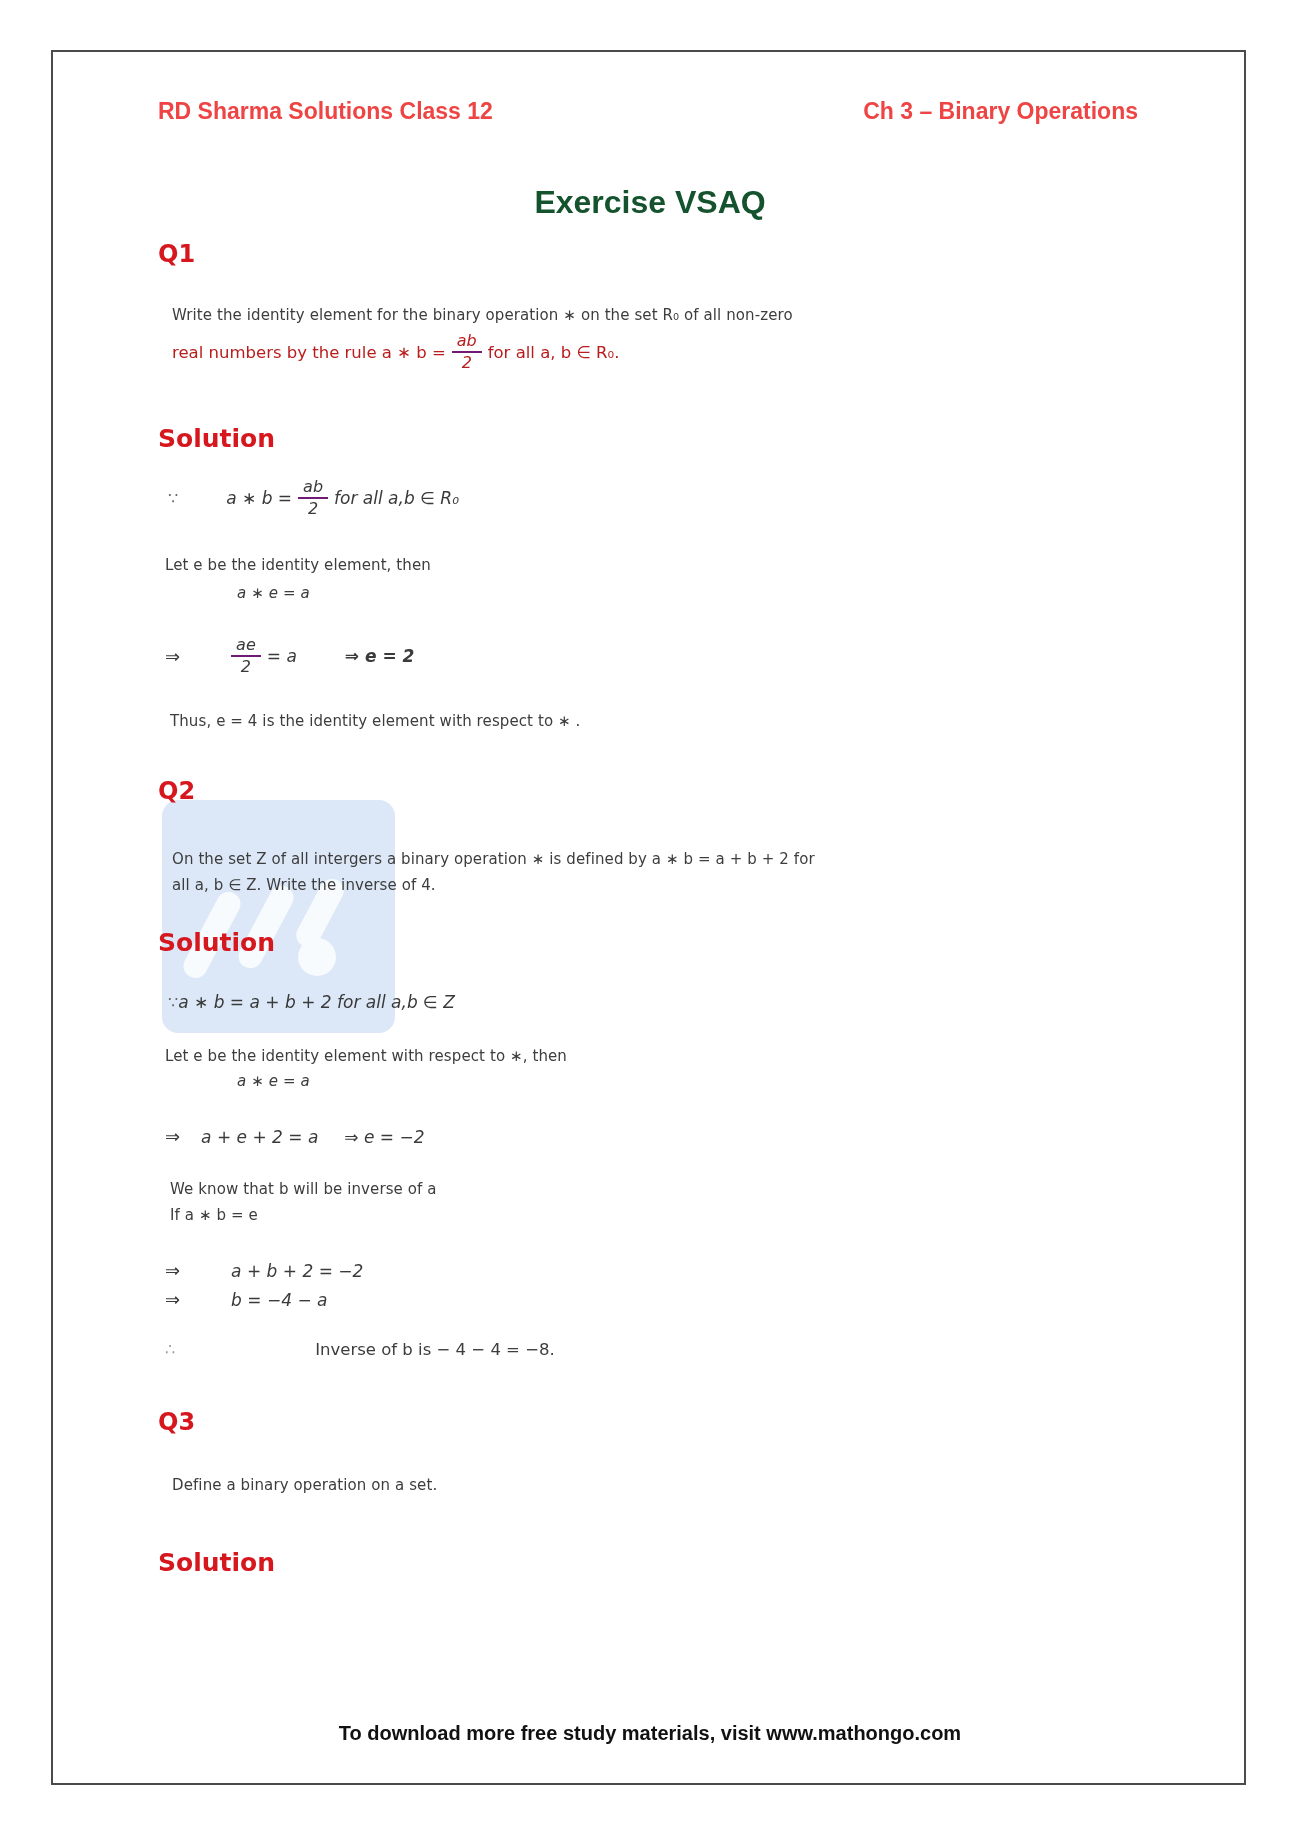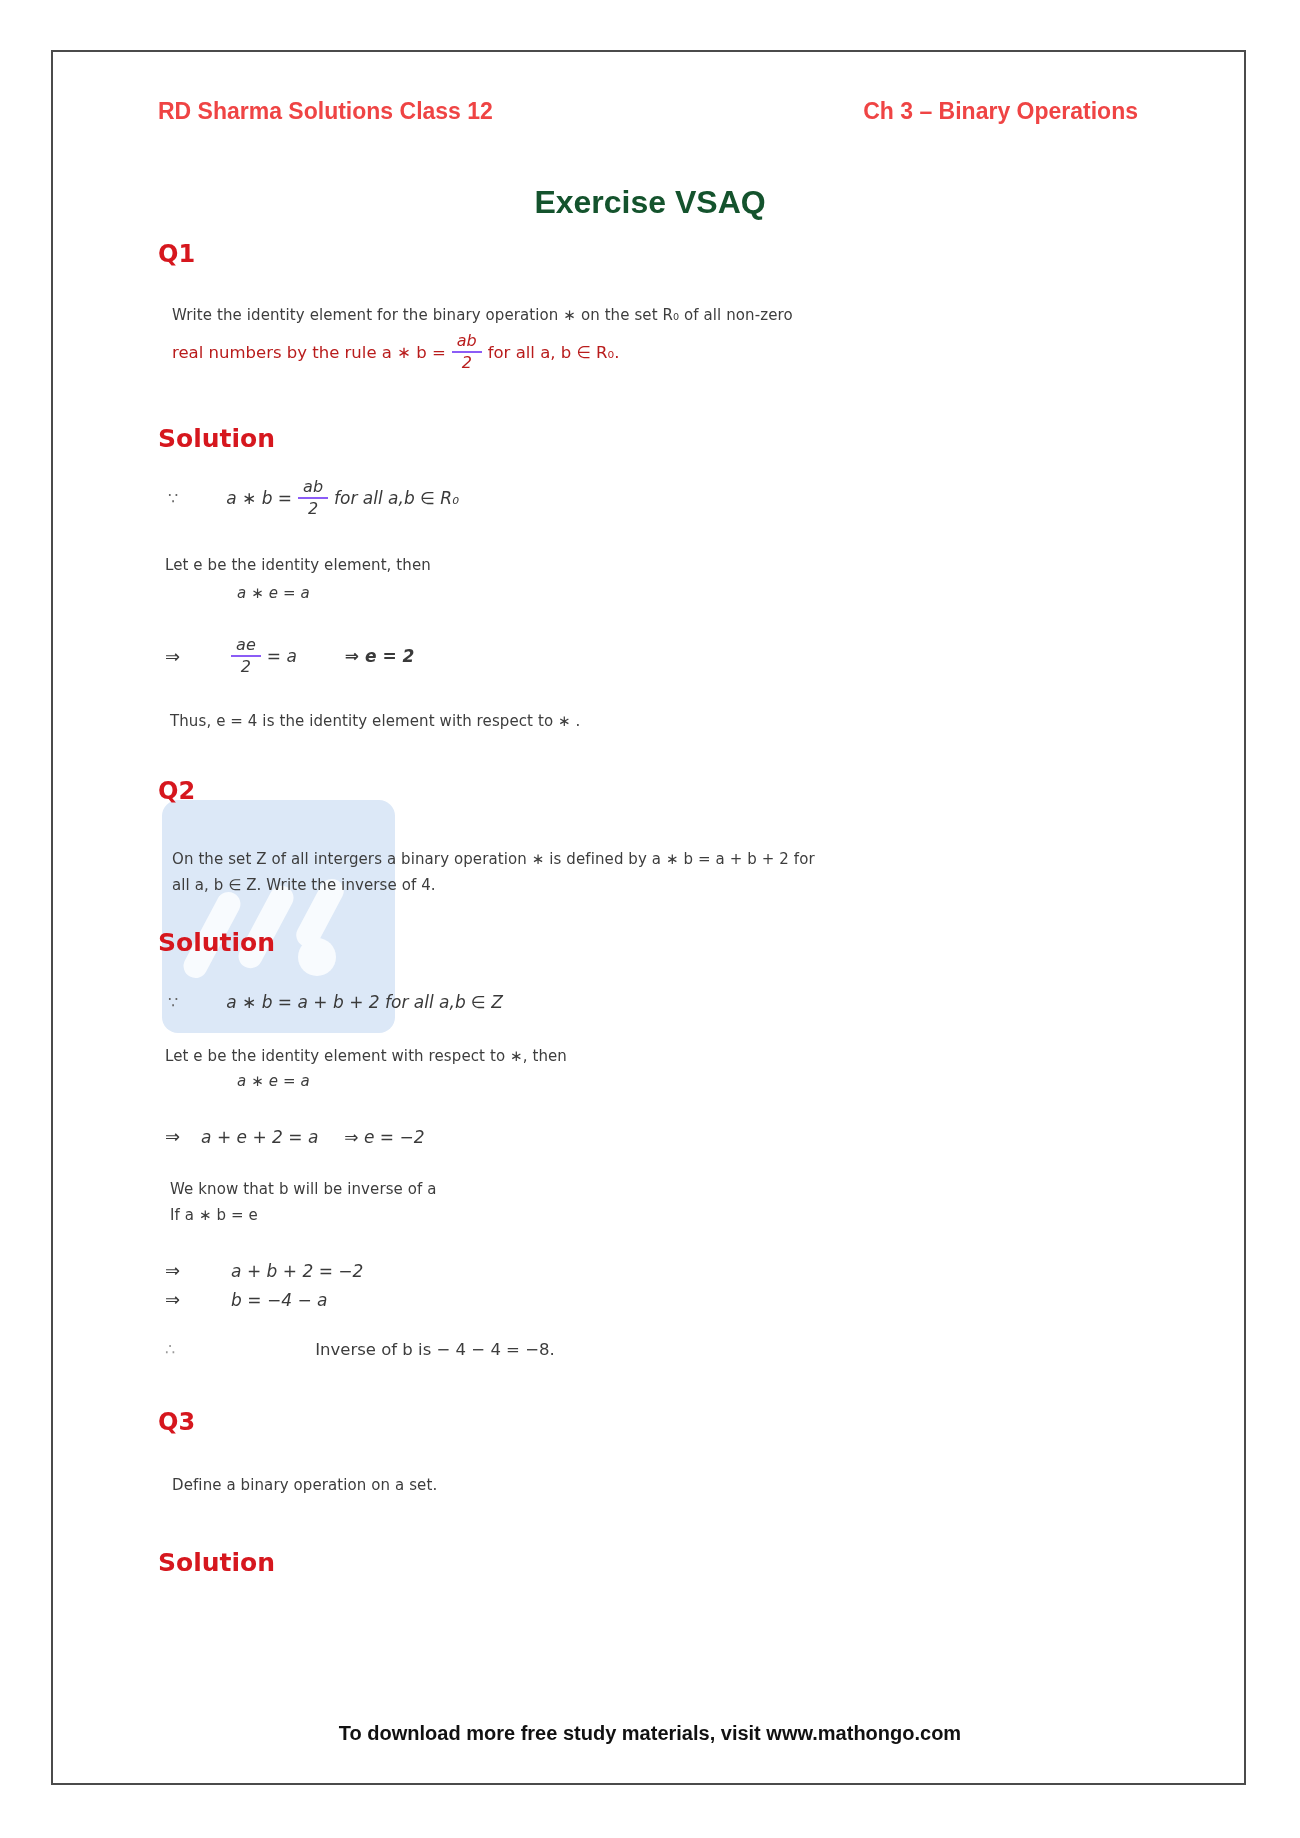--- a/index.html
+++ b/index.html
@@ -68,21 +68,21 @@
   }
   .mi { font-style:italic; }
   .because { font-size:16px; color:#666; }
   .therefore { font-size:16px; color:#9a9a9a; }
   .implies { font-size:18px; color:#3a3a3a; letter-spacing:-1px; }
   .mfrac {
     display:inline-flex; flex-direction:column; align-items:center;
     vertical-align:middle; font-style:italic; line-height:1.15;
     margin:0 6px; font-size:16px;
   }
-  .mfrac .fnum { padding:0 5px 1px 5px; border-bottom:2px solid #8b5cf6; }
+  .mfrac .fnum { padding:0 5px 1px 5px; border-bottom:2px solid #701a75; }
   .mfrac .fden { padding:1px 5px 0 5px; }
 
   .footer {
     position:absolute; left:0; width:100%; top:1722px; text-align:center;
     font-family:"Liberation Sans", sans-serif; font-weight:bold; font-size:20px; color:#111;
   }
 </style>
 </head>
 <body>
 
@@ -146,21 +146,21 @@
 
     <div class="q-label" style="top:777px;">Q2</div>
 
     <div class="btxt" style="left:172px; top:850px;">On the set Z of all intergers a binary operation ∗ is defined by a ∗ b = a + b + 2 for</div>
     <div class="btxt" style="left:172px; top:876px;">all a, b ∈ Z. Write the inverse of 4.</div>
 
     <div class="sol-label" style="top:928px;">Solution</div>
 
     <div class="mrow" style="left:168px; top:992px;">
       <span class="because">∵</span>
-      <span class="mi" style="margin-left:48px;">a ∗ b = a + b + 2 for all a,b ∈ Z</span>
+      <span class="mi" style="">a ∗ b = a + b + 2 for all a,b ∈ Z</span>
     </div>
 
     <div class="btxt" style="left:165px; top:1047px;">Let e be the identity element with respect to ∗, then</div>
     <div class="btxt mi" style="left:237px; top:1072px;">a ∗ e = a</div>
 
     <div class="mrow" style="left:165px; top:1126px;">
       <span class="implies">⇒</span>
       <span class="mi" style="margin-left:22px;">a + e + 2 = a</span>
       <span class="mi" style="margin-left:26px;">⇒ e = −2</span>
     </div>

